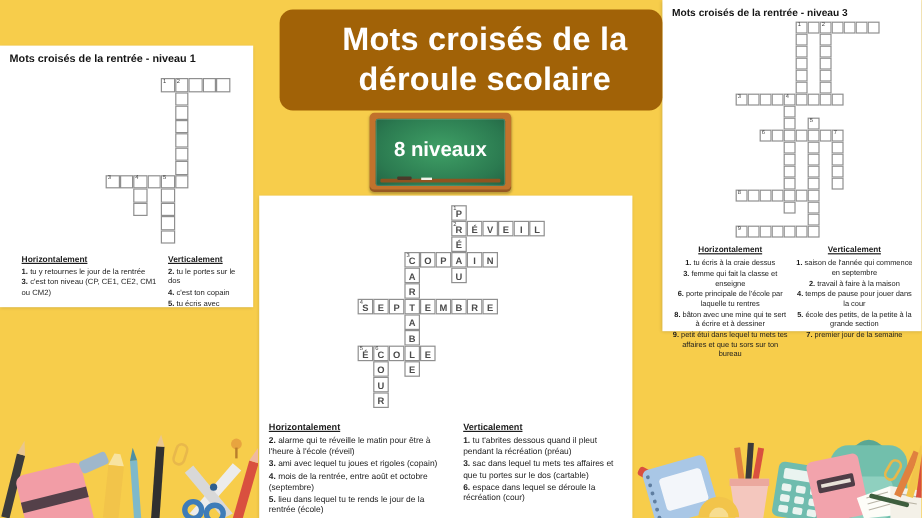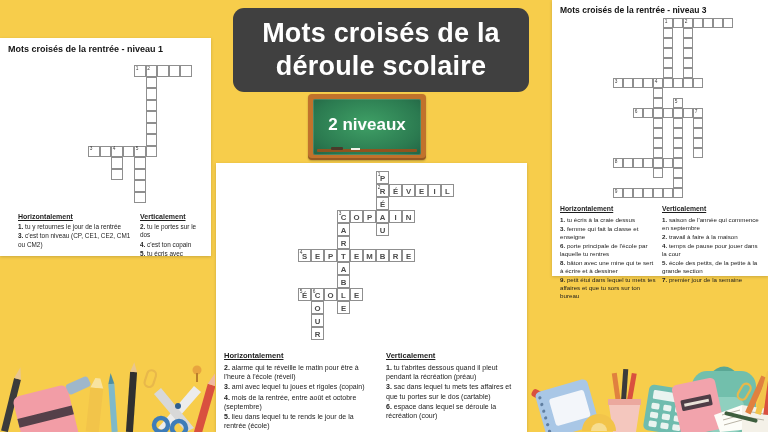--- a/index.html
+++ b/index.html
@@ -4,21 +4,21 @@
 <style>
   html,body{margin:0;padding:0;}
   body{
     width:768px;height:432px;position:relative;overflow:hidden;
     background:#F7CD4B;
     font-family:"Liberation Sans", sans-serif;
   }
   .card{position:absolute;background:#ffffff;box-shadow:0 1px 3px rgba(0,0,0,.18);}
   #card1{left:0;top:38px;width:211px;height:218px;}
   #card2{left:216px;top:163px;width:311px;height:269px;}
-  #card3{left:552px;top:0;width:216px;height:276px;}
+  #card3{left:552px;top:0;width:216px;height:276px;text-align:center;}
   .card-title{position:absolute;left:8px;top:6px;font-weight:bold;color:#141414;}
   #card1 .card-title{font-size:9px;}
   #card3 .card-title{font-size:8.5px;top:5px;}
   .grid{position:absolute;}
   .cell{position:absolute;background:#fff;border:0.7px solid #8f8f8f;box-sizing:border-box;}
   .cell i{position:absolute;top:-0.5px;left:0.8px;font-style:normal;font-size:4.8px;color:#3d3d3d;}
   .cell span{position:absolute;left:0;top:0;width:100%;text-align:center;font-size:7.8px;font-weight:bold;color:#4c4c4c;}
   .clue-col{position:absolute;color:#1c1c1c;}
   #card1 .clue-col{font-size:6.4px;line-height:1.3;}
   #card2 .clue-col{font-size:7px;line-height:1.32;}
@@ -351,28 +351,28 @@
     <div id="c3v">
         <p class="clue"><b>1. </b>saison de l'année qui commence en septembre</p>
         <p class="clue"><b>2. </b>travail à faire à la maison</p>
         <p class="clue"><b>4. </b>temps de pause pour jouer dans la cour</p>
         <p class="clue"><b>5. </b>école des petits, de la petite à la grande section</p>
         <p class="clue"><b>7. </b>premier jour de la semaine</p>
       </div>
   </div>
 </div>
 
-<div id="banner" style="background: #404040;">
+<div id="banner" style="background: #a16207; padding-left: 23px;">
   <div>Mots croisés de la</div>
   <div>déroule scolaire</div>
 </div>
 
 <div id="chalkboard" style="background: rgb(193, 114, 44);">
   <div id="board-inner">
-    <span id="board-label">2 niveaux</span>
+    <span id="board-label">8 niveaux</span>
     <div class="tray"></div>
     <div class="tray-brush"></div>
     <div class="tray-chalk"></div>
   </div>
 </div>
 
 <svg class="deco" style="left:0;top:360px;" width="215" height="72" viewBox="0 0 215 72">
   <g transform="rotate(14 11 43)">
     <rect x="8" y="18" width="7" height="54" fill="#3b3b3b"></rect>
     <polygon points="8,18 15,18 11.5,6" fill="#E9C68F"></polygon>

